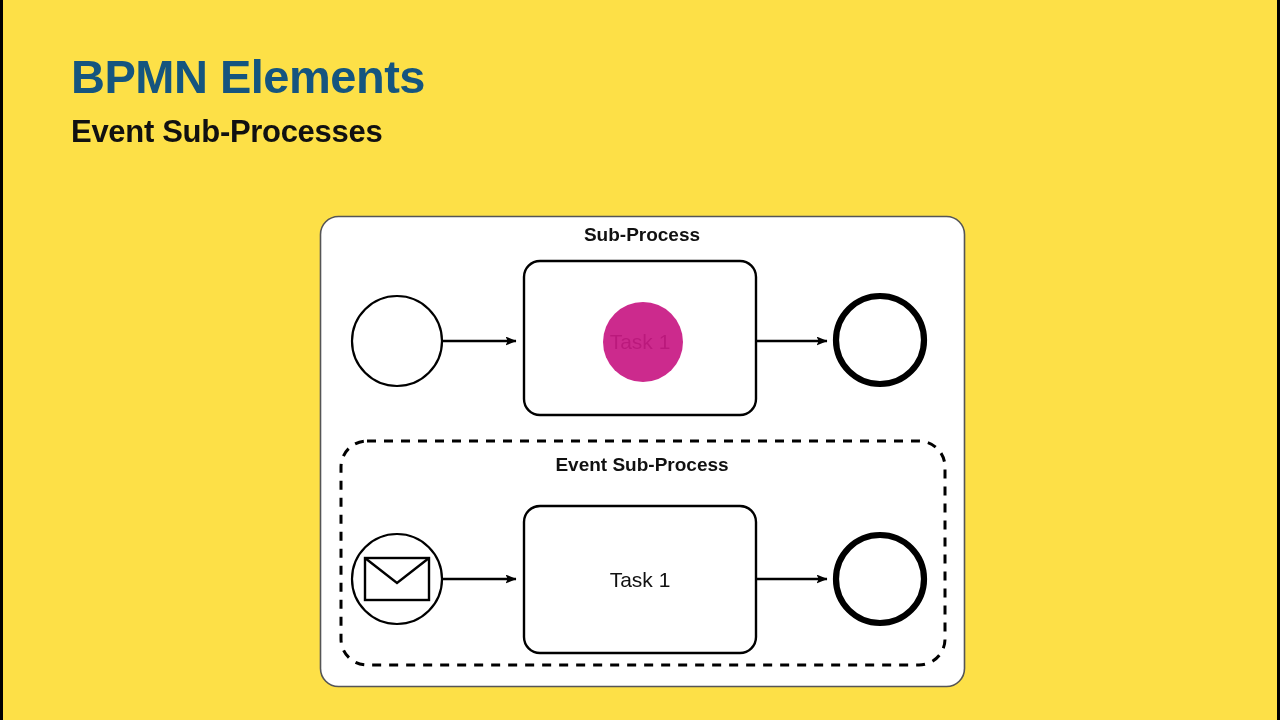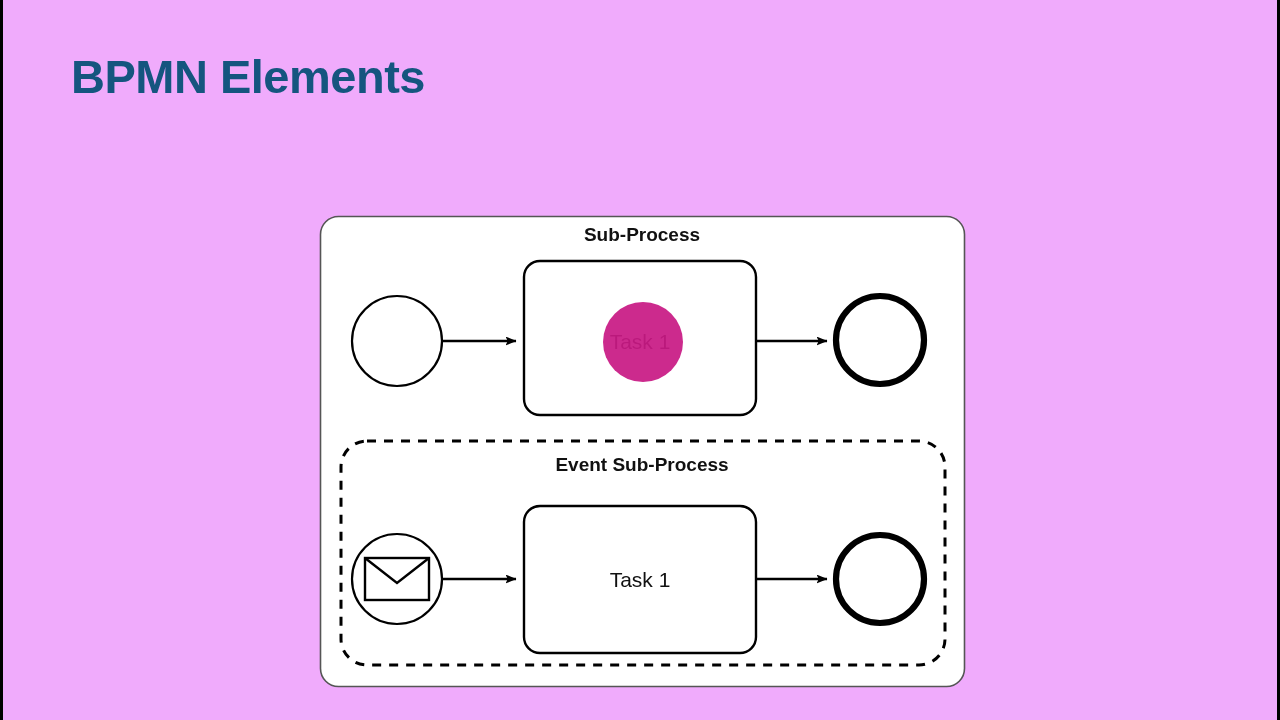--- a/index.html
+++ b/index.html
@@ -13,21 +13,21 @@
     height: 720px;
     overflow: hidden;
     font-family: "Liberation Sans", sans-serif;
     position: relative;
   }
   #slide {
     position: absolute;
     left: 0; top: 0;
     width: 1280px;
     height: 720px;
-    background: #f0abfc;
+    background: #fde047;
     box-sizing: border-box;
     border-left: 3px solid #000000;
     border-right: 3px solid #000000;
   }
 
   
   .title-block {
     position: absolute;
     left: 68px;
     top: 52px;
@@ -84,20 +84,21 @@
     opacity: 0.93;
   }
 </style>
 </head>
 <body>
 
 <div id="slide">
 
   <div class="title-block">
     <div class="slide-title">BPMN Elements</div>
+    <div class="slide-subtitle">Event Sub-Processes</div>
   </div>
 
   <svg id="diagram" viewBox="0 0 1280 720" width="1280" height="720">
 
     <defs>
       <marker id="arrowhead" markerWidth="11" markerHeight="9" refX="10.5" refY="4.5" orient="auto" markerUnits="userSpaceOnUse">
         <path d="M0,0 L11,4.5 L0,9 L2.2,4.5 Z" fill="#000000"></path>
       </marker>
     </defs>
 

